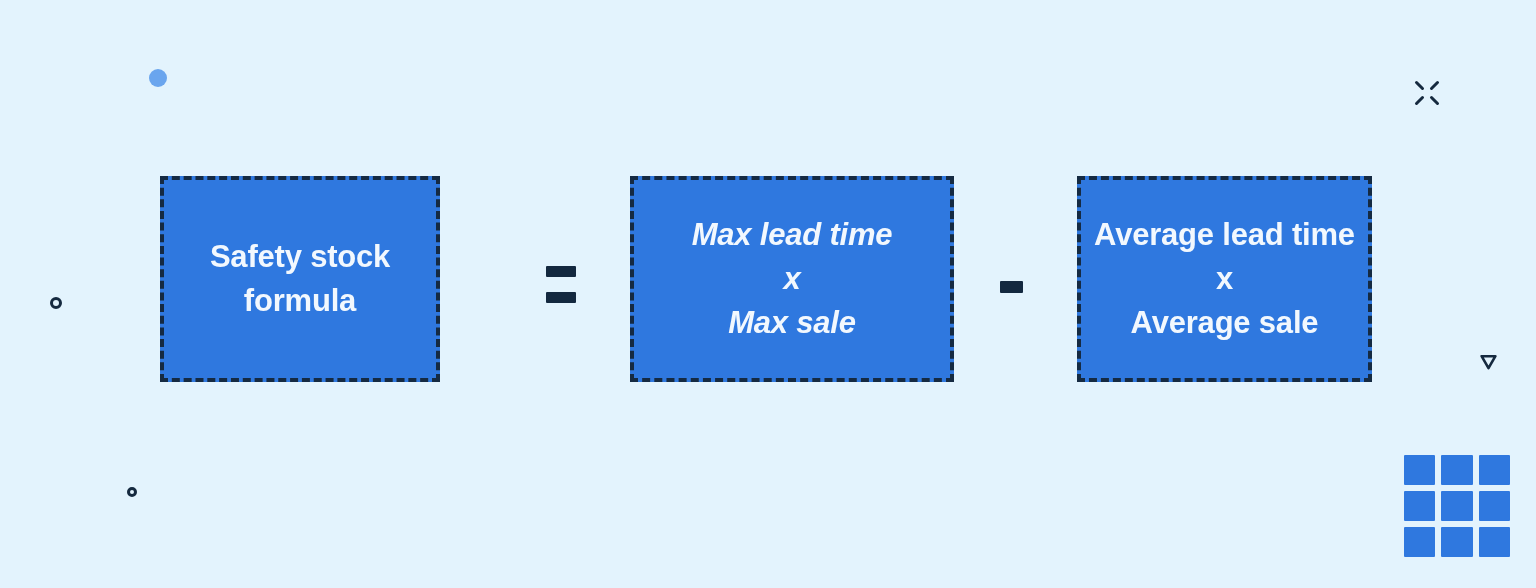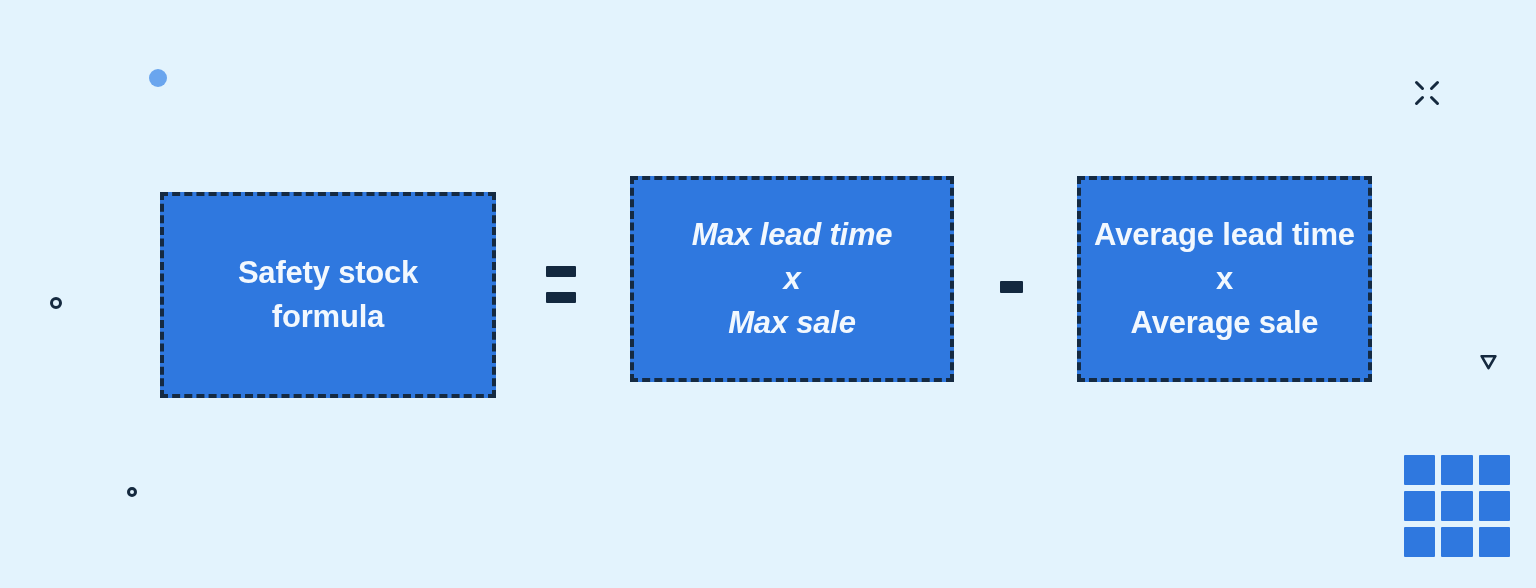--- a/index.html
+++ b/index.html
@@ -36,21 +36,21 @@
     font-size: 31px;
     line-height: 1.42;
     letter-spacing: -0.2px;
     padding: 4px 12px;
   }
   .formula-box .box-text {
     display: block;
     white-space: pre-line;
   }
 
-  #box-safety-stock { left: 160px; top: 192px; width: 336px; height: 206px; }
+  #box-safety-stock { left: 160px; top: 176px; width: 280px; height: 206px; }
   #box-max          { left: 630px; top: 176px; width: 324px; height: 206px; font-style: italic; }
   #box-average      { left: 1077px; top: 176px; width: 295px; height: 206px; }
 
   
   .operator {
     position: absolute;
     color: #13283f;
   }
   #operator-equals {
     left: 546px;

